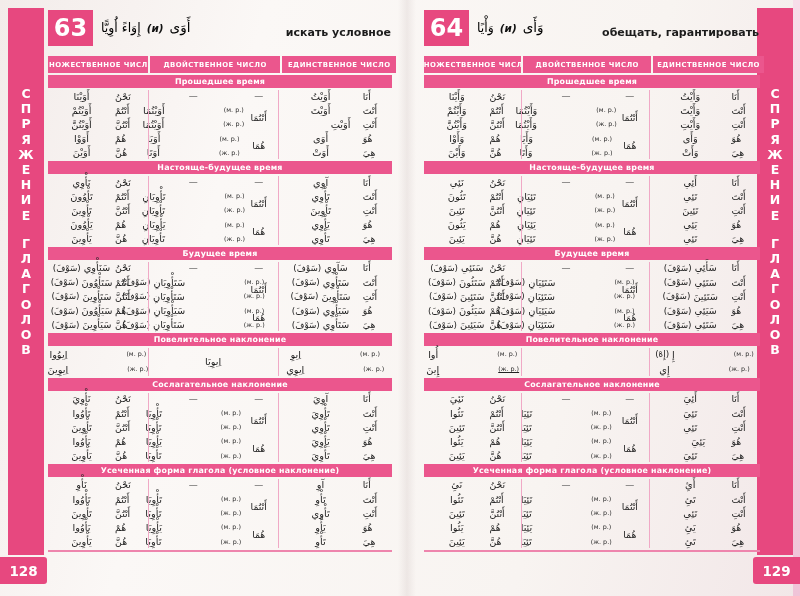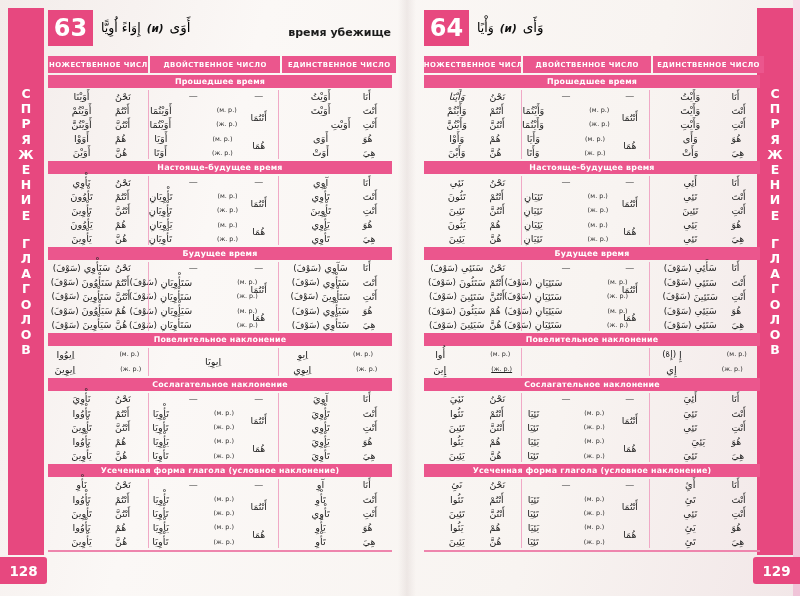--- a/index.html
+++ b/index.html
@@ -49,21 +49,21 @@
         grid-auto-rows:14.2px;}
   .rows.imp{grid-auto-rows:15px;}
   .rows::before,.rows::after{content:"";position:absolute;top:1px;bottom:1px;width:1px;background:#f0a9c6;}
   .rows::before{left:29%;}
   .rows::after{left:67%;}
   .cell{display:flex;align-items:center;justify-content:center;font-size:9.8px;color:#222;
         white-space:nowrap;overflow:visible;}
   .cell .form{direction:rtl;unicode-bidi:isolate;}
   .cell.pron{justify-content:flex-end;padding-right:5px;font-size:9.3px;direction:rtl;unicode-bidi:isolate;box-sizing:border-box;}
   .cell.dpron{justify-content:center;font-size:9.3px;direction:rtl;unicode-bidi:isolate;}
-  .g{font-size:6.4px;color:#2c2c2c;margin-left:5px;font-family:"DejaVu Sans",sans-serif;padding-left:40px;}
+  .g{font-size:6.4px;color:#2c2c2c;margin-left:19px;font-family:"DejaVu Sans",sans-serif;padding-left:40px;}
   .pre{font-size:8.8px;margin-right:3px;direction:rtl;unicode-bidi:isolate;}
   .dash{color:#555;font-size:9px;}
   .tend{height:2px;background:#ee85ad;margin-top:1px;}
 </style>
 </head>
 <body>
 
 <div class="photo">
   <div class="fold"></div>
   <div class="edge-right"></div>
@@ -110,21 +110,21 @@
     </div>
 
   <div class="page p-left" id="page-left">
       <div class="page-header">
         <div class="num-badge">63</div>
         <div class="verb-title">
           <span class="vt-verb">أَوَى</span>
           <span class="vt-p">(и)</span>
           <span class="vt-masdar">إِوَاءً أُوِيًّا</span>
         </div>
-        <div class="translation">время убежище</div>
+        <div class="translation">искать условное</div>
       </div>
       <div class="col-headers">
         <div class="colh">МНОЖЕСТВЕННОЕ ЧИСЛО</div>
         <div class="colh">ДВОЙСТВЕННОЕ ЧИСЛО</div>
         <div class="colh">ЕДИНСТВЕННОЕ ЧИСЛО</div>
       </div>
       <div class="band">Прошедшее время</div>
       <div class="rows">
         <div class="cell " style="grid-area: 1 / 1;">
           <span class="form">أَوَيْنَا</span>
@@ -478,29 +478,30 @@
       <div class="tend"></div>
     </div>
   <div class="page p-right" id="page-right">
       <div class="page-header">
         <div class="num-badge">64</div>
         <div class="verb-title">
           <span class="vt-verb">وَأَى</span>
           <span class="vt-p">(и)</span>
           <span class="vt-masdar">وَأْيًا</span>
         </div>
+        <div class="translation">обещать, гарантировать</div>
       </div>
       <div class="col-headers">
         <div class="colh">МНОЖЕСТВЕННОЕ ЧИСЛО</div>
         <div class="colh">ДВОЙСТВЕННОЕ ЧИСЛО</div>
         <div class="colh">ЕДИНСТВЕННОЕ ЧИСЛО</div>
       </div>
       <div class="band">Прошедшее время</div>
       <div class="rows">
-        <div class="cell " style="grid-area: 1 / 1; font-style: italic;">
+        <div class="cell " style="grid-area: 1 / 1;">
           <span class="form">وَأَيْنَا</span>
         </div>
         <div class="cell pron" style="grid-area: 1 / 2;">نَحْنُ</div>
         <div class="cell dash" style="grid-area: 1 / 3;">—</div>
         <div class="cell dash" style="grid-area: 1 / 4;">—</div>
         <div class="cell " style="grid-area: 1 / 5;">
           <span class="form">وَأَيْتُ</span>
         </div>
         <div class="cell pron" style="grid-area: 1 / 6;">أَنَا</div>
         <div class="cell " style="grid-area: 2 / 1;">

